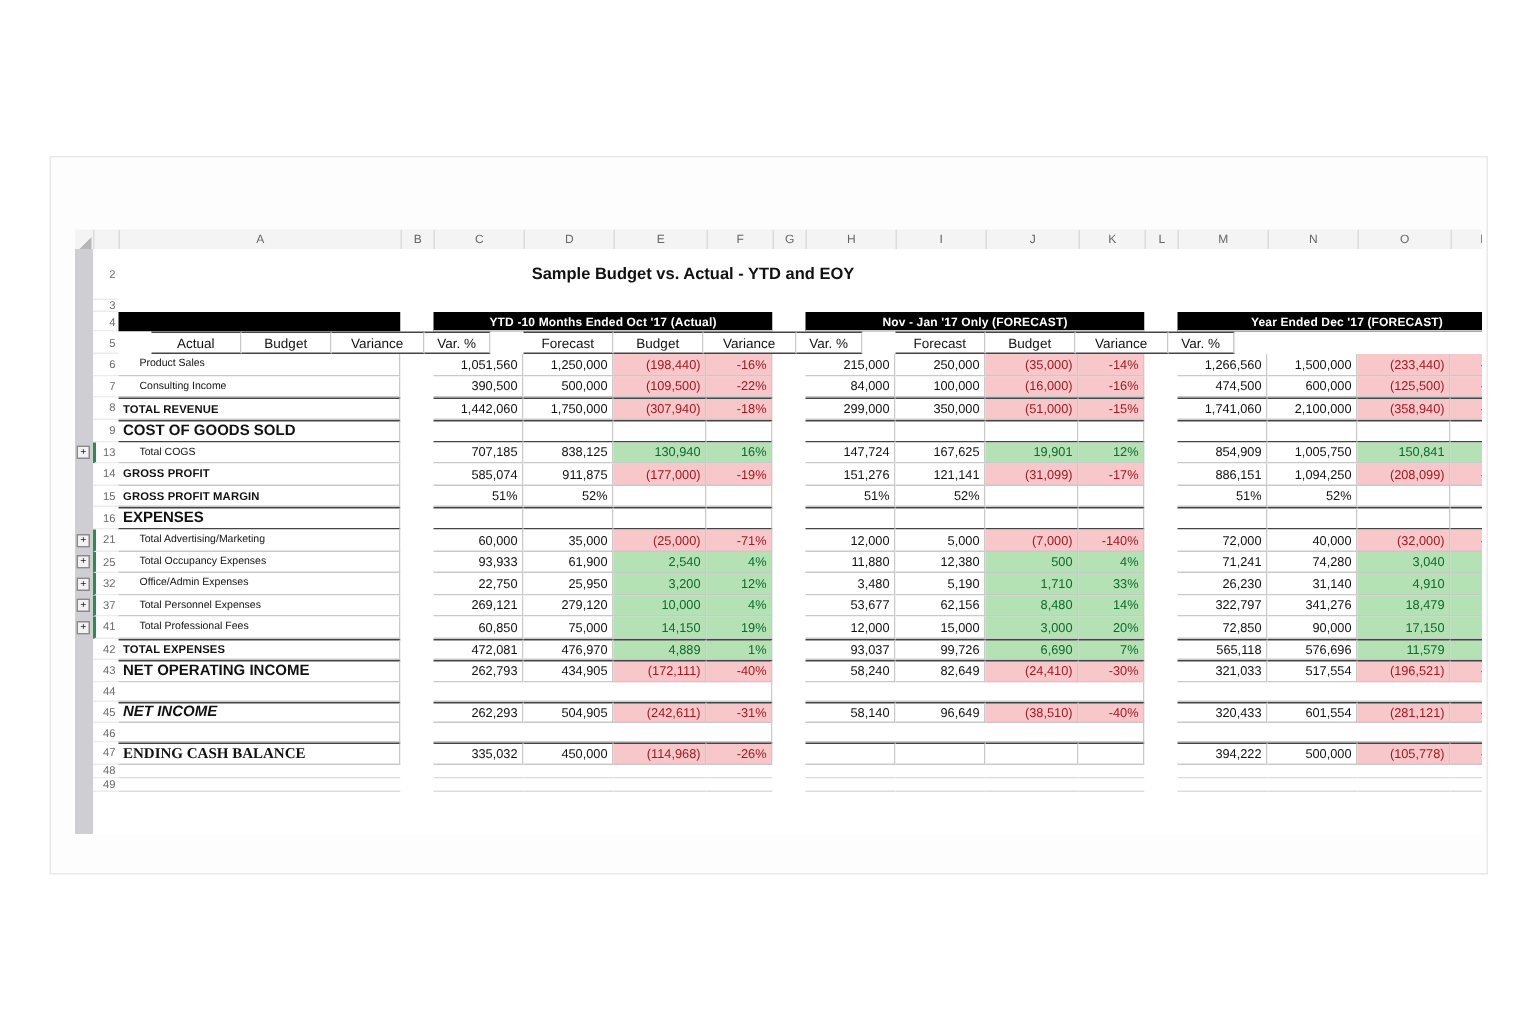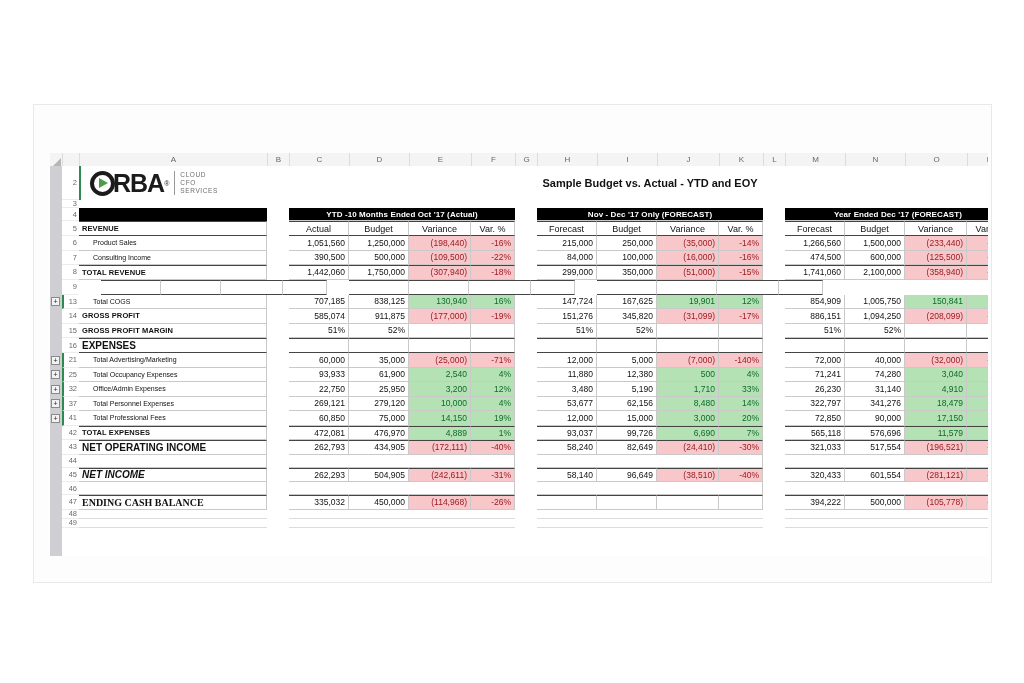--- a/index.html
+++ b/index.html
@@ -142,31 +142,20 @@
             <div class="plus" style="top: 131.25px;">+</div>
             <div class="plus" style="top: 189.75px;">+</div>
             <div class="plus" style="top: 204.25px;">+</div>
             <div class="plus" style="top: 218.75px;">+</div>
             <div class="plus" style="top: 233.25px;">+</div>
             <div class="plus" style="top: 247.75px;">+</div>
           </div>
         <div class="sheet" id="sheet">
             <div class="r" style="height: 34px;">
               <div class="rh" style="height: 34px;">2</div>
-              <div class="cell noborder nob" style="width: 188px; flex: 0 0 188px; border-right: none; border-bottom: none; border-left: 2px solid rgb(46, 139, 79);">
-                <div class="logo">
-                  <div class="ring">
-                    <div class="tri"></div>
-                  </div>
-                  <span class="word">RBA</span>
-                  <span class="reg">®</span>
-                  <span class="vbar"></span>
-                  <span class="tag">CLOUD<br>CFO<br>SERVICES</span>
-                </div>
-              </div>
               <div class="cell gap" style="width: 22px; flex: 0 0 22px;"></div>
               <div class="cell title" style="width: 722px; flex: 0 0 722px; border-right: none; border-bottom: none;">Sample Budget vs. Actual - YTD and EOY</div>
             </div>
             <div class="r" style="height: 8px;">
               <div class="rh" style="height: 8px;">3</div>
               <div class="cell noborder" style="width: 188px; flex: 0 0 188px; border-right: none; border-bottom: none;"></div>
               <div class="cell gap" style="width: 22px; flex: 0 0 22px;"></div>
               <div class="cell noborder" style="width: 60px; flex: 0 0 60px; border-right: none; border-bottom: none;"></div>
               <div class="cell noborder" style="width: 60px; flex: 0 0 60px; border-right: none; border-bottom: none;"></div>
               <div class="cell noborder" style="width: 62px; flex: 0 0 62px; border-right: none; border-bottom: none;"></div>
@@ -181,27 +170,26 @@
               <div class="cell noborder" style="width: 60px; flex: 0 0 60px; border-right: none; border-bottom: none;"></div>
               <div class="cell noborder" style="width: 62px; flex: 0 0 62px; border-right: none; border-bottom: none;"></div>
               <div class="cell noborder" style="width: 44px; flex: 0 0 44px; border-right: none; border-bottom: none;"></div>
             </div>
             <div class="r" style="height: 13px;">
               <div class="rh" style="height: 13px;">4</div>
               <div class="cell black" style="width: 188px; flex: 0 0 188px;"></div>
               <div class="cell gap" style="width: 22px; flex: 0 0 22px;"></div>
               <div class="cell bandlabel" style="width: 226px; flex: 0 0 226px; border-right: none;">YTD -10 Months Ended Oct '17 (Actual)</div>
               <div class="cell gap" style="width: 22px; flex: 0 0 22px;"></div>
-              <div class="cell bandlabel" style="width: 226px; flex: 0 0 226px; border-right: none;">Nov - Dec '17 Only (FORECAST)</div>
+              <div class="cell bandlabel" style="width: 226px; flex: 0 0 226px; border-right: none;">Nov - Jan '17 Only (FORECAST)</div>
               <div class="cell gap" style="width: 22px; flex: 0 0 22px;"></div>
               <div class="cell bandlabel" style="width: 226px; flex: 0 0 226px; border-right: none;">Year Ended Dec '17 (FORECAST)</div>
             </div>
             <div class="r" style="height: 15px;">
               <div class="rh" style="height: 15px;">5</div>
-              <div class="cell caps thicktop" style="width: 188px; flex: 0 0 188px; justify-content: flex-start; border-bottom: 1.5px solid rgb(68, 68, 68);">REVENUE</div>
               <div class="cell gap" style="width: 22px; flex: 0 0 22px;"></div>
               <div class="cell hdrlbl thicktop" style="width: 60px; flex: 0 0 60px; border-bottom: 1.5px solid rgb(68, 68, 68);">Actual</div>
               <div class="cell hdrlbl thicktop" style="width: 60px; flex: 0 0 60px; border-bottom: 1.5px solid rgb(68, 68, 68);">Budget</div>
               <div class="cell hdrlbl thicktop" style="width: 62px; flex: 0 0 62px; border-bottom: 1.5px solid rgb(68, 68, 68);">Variance</div>
               <div class="cell hdrlbl thicktop" style="width: 44px; flex: 0 0 44px; border-bottom: 1.5px solid rgb(68, 68, 68);">Var. %</div>
               <div class="cell gap" style="width: 22px; flex: 0 0 22px;"></div>
               <div class="cell hdrlbl thicktop" style="width: 60px; flex: 0 0 60px; border-bottom: 1.5px solid rgb(68, 68, 68);">Forecast</div>
               <div class="cell hdrlbl thicktop" style="width: 60px; flex: 0 0 60px; border-bottom: 1.5px solid rgb(68, 68, 68);">Budget</div>
               <div class="cell hdrlbl thicktop" style="width: 62px; flex: 0 0 62px; border-bottom: 1.5px solid rgb(68, 68, 68);">Variance</div>
               <div class="cell hdrlbl thicktop" style="width: 44px; flex: 0 0 44px; border-bottom: 1.5px solid rgb(68, 68, 68);">Var. %</div>
@@ -263,20 +251,21 @@
               <div class="cell num pink thicktop" style="width: 62px; flex: 0 0 62px;">(51,000)</div>
               <div class="cell num pink thicktop" style="width: 44px; flex: 0 0 44px;">-15%</div>
               <div class="cell gap" style="width: 22px; flex: 0 0 22px;"></div>
               <div class="cell num thicktop" style="width: 60px; flex: 0 0 60px;">1,741,060</div>
               <div class="cell num thicktop" style="width: 60px; flex: 0 0 60px;">2,100,000</div>
               <div class="cell num pink thicktop" style="width: 62px; flex: 0 0 62px;">(358,940)</div>
               <div class="cell num pink thicktop" style="width: 44px; flex: 0 0 44px;">-17%</div>
             </div>
             <div class="r" style="height: 15px;">
               <div class="rh" style="height: 15px;">9</div>
+              <div class="cell big thicktop" style="width: 188px; flex: 0 0 188px; justify-content: flex-start; border-bottom: 1.5px solid rgb(68, 68, 68);">COST OF GOODS SOLD</div>
               <div class="cell gap" style="width: 22px; flex: 0 0 22px;"></div>
               <div class="cell thicktop" style="width: 60px; flex: 0 0 60px; border-bottom: 1.5px solid rgb(68, 68, 68);"></div>
               <div class="cell thicktop" style="width: 60px; flex: 0 0 60px; border-bottom: 1.5px solid rgb(68, 68, 68);"></div>
               <div class="cell thicktop" style="width: 62px; flex: 0 0 62px; border-bottom: 1.5px solid rgb(68, 68, 68);"></div>
               <div class="cell thicktop" style="width: 44px; flex: 0 0 44px; border-bottom: 1.5px solid rgb(68, 68, 68);"></div>
               <div class="cell gap" style="width: 22px; flex: 0 0 22px;"></div>
               <div class="cell thicktop" style="width: 60px; flex: 0 0 60px; border-bottom: 1.5px solid rgb(68, 68, 68);"></div>
               <div class="cell thicktop" style="width: 60px; flex: 0 0 60px; border-bottom: 1.5px solid rgb(68, 68, 68);"></div>
               <div class="cell thicktop" style="width: 62px; flex: 0 0 62px; border-bottom: 1.5px solid rgb(68, 68, 68);"></div>
               <div class="cell thicktop" style="width: 44px; flex: 0 0 44px; border-bottom: 1.5px solid rgb(68, 68, 68);"></div>
@@ -308,21 +297,21 @@
             <div class="r" style="height: 14.5px;">
               <div class="rh" style="height: 14.5px;">14</div>
               <div class="cell caps" style="width: 188px; flex: 0 0 188px; justify-content: flex-start;">GROSS PROFIT</div>
               <div class="cell gap" style="width: 22px; flex: 0 0 22px;"></div>
               <div class="cell num" style="width: 60px; flex: 0 0 60px;">585,074</div>
               <div class="cell num" style="width: 60px; flex: 0 0 60px;">911,875</div>
               <div class="cell num pink" style="width: 62px; flex: 0 0 62px;">(177,000)</div>
               <div class="cell num pink" style="width: 44px; flex: 0 0 44px;">-19%</div>
               <div class="cell gap" style="width: 22px; flex: 0 0 22px;"></div>
               <div class="cell num" style="width: 60px; flex: 0 0 60px;">151,276</div>
-              <div class="cell num" style="width: 60px; flex: 0 0 60px;">345,820</div>
+              <div class="cell num" style="width: 60px; flex: 0 0 60px;">121,141</div>
               <div class="cell num pink" style="width: 62px; flex: 0 0 62px;">(31,099)</div>
               <div class="cell num pink" style="width: 44px; flex: 0 0 44px;">-17%</div>
               <div class="cell gap" style="width: 22px; flex: 0 0 22px;"></div>
               <div class="cell num" style="width: 60px; flex: 0 0 60px;">886,151</div>
               <div class="cell num" style="width: 60px; flex: 0 0 60px;">1,094,250</div>
               <div class="cell num pink" style="width: 62px; flex: 0 0 62px;">(208,099)</div>
               <div class="cell num pink" style="width: 44px; flex: 0 0 44px;">-19%</div>
             </div>
             <div class="r" style="height: 14.5px;">
               <div class="rh" style="height: 14.5px;">15</div>

